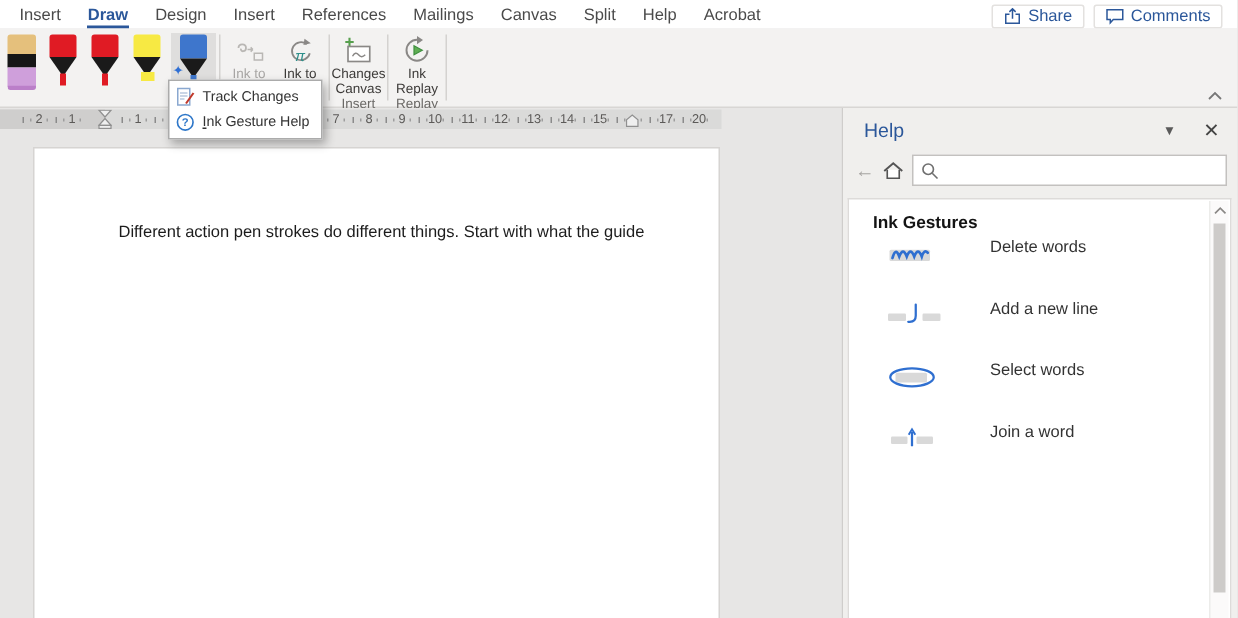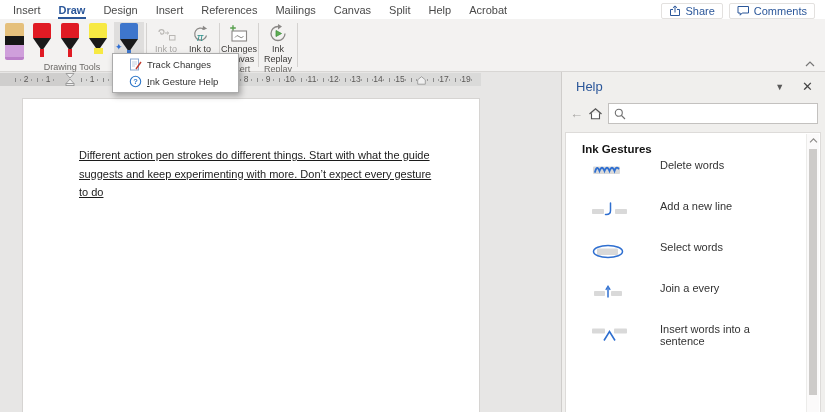--- a/index.html
+++ b/index.html
@@ -57,21 +57,21 @@
   .ruler-left { width:70px; background:#cfcecd; display:flex; justify-content:flex-end; padding-right:11px; }
   .ruler-main { display:flex; margin-left:11px; }
   .rcell { width:22px; text-align:center; line-height:13px; display:inline-block;
     background-image:linear-gradient(#8b8b8b,#8b8b8b),linear-gradient(#9d9d9d,#9d9d9d),linear-gradient(#9d9d9d,#9d9d9d);
     background-repeat:no-repeat; background-size:1px 4px,1px 2px,1px 2px; background-position:0 4.5px,25% 5.5px,75% 5.5px; }
   .ruler-main .rcell:nth-of-type(16) { color:transparent; }
   .indent-marker { position:absolute; left:65px; top:0; }
   .right-indent-marker { position:absolute; left:417px; top:3px; }
 
   .page { position:absolute; left:22px; top:26px; width:458px; bottom:-2px; background:#fff; border:1px solid #d6d4d2; border-bottom:none; }
-  .para { margin:47px 40px 0 56px; font-size:11px; line-height:18.5px; color:#1c1c1c;text-decoration:underline; }
+  .para { margin:47px 40px 0 56px; font-size:11px; line-height:18.5px; color:#1c1c1c; }
 
   
   .help-panel { flex:1; background:#f0efed; border-left:1px solid #cfcdcb; display:flex; flex-direction:column; }
   .hp-top { display:flex; align-items:center; padding:7px 12px 0 14px; }
   .hp-title { flex:1; font-size:13px; color:#2b579a; }
   .hp-caret { color:#5a5a5a; font-size:9px; margin-right:18px; }
   .hp-close { color:#444; font-size:13px; line-height:1; }
   .hp-nav { display:flex; align-items:center; padding:9px 7px 7px 8px; gap:5px; }
   .hp-back { color:#a7a5a3; font-size:13px; line-height:1; }
   .hp-search { flex:1; height:21px; border:1px solid #c3c1bf; background:#fff; display:flex; align-items:center; padding:0 5px; gap:4px; }
@@ -79,21 +79,21 @@
   .hp-card { flex:1; background:#fff; border:1px solid #dddbd9; border-bottom:none; margin:1px 4px 0 3px; position:relative; padding:10px 30px 0 16px; }
   .hp-section { font-size:11.5px; font-weight:bold; color:#141414; margin-bottom:4px; }
   .g-row { display:flex; align-items:flex-start; height:41px; }
   .g-icon { width:42px; margin-left:8px; flex:none; display:flex; align-items:center; }
   .g-label { margin-left:28px; font-size:11px; color:#333; }
   .hp-scroll { position:absolute; top:1px; right:1px; bottom:0; width:13px; background:#fbfafa; border-left:1px solid #ececea; }
   .hp-scroll .up-arrow { display:block; margin:4px auto 0 auto; }
   .hp-scroll .thumb { position:absolute; top:15px; bottom:17px; left:2px; right:2px; background:#cdcbc9; }
 
   
-  .context-menu { position:absolute; left:112px; top:53px; min-width:86px; background:#fff; border:1px solid #ababab; box-shadow:2px 3px 6px rgba(0,0,0,.3); z-index:60; padding:2px 12px; }
+  .context-menu { position:absolute; left:112px; top:53px; min-width:86px; background:#fff; border:1px solid #ababab; box-shadow:2px 3px 6px rgba(0,0,0,.3); z-index:60; padding:2px 0; }
   .menu-item { display:flex; align-items:center; height:17px; padding:0 8px 0 4px; gap:5px; white-space:nowrap; }
   .mi-icon { width:13px; display:flex; align-items:center; flex:none; }
   .mi-label { font-size:9.5px; color:#333; display:block; }
   .u-first::first-letter { text-decoration:underline; }
 </style>
 </head>
 <body>
 
 <div class="topbar">
   <div class="tabs">
@@ -193,21 +193,20 @@
             <div class="pcone"></div>
             <div class="ptip blue"></div>
           </div>
         <span class="sparkle s1">✦</span>
         <span class="sparkle s2">✦</span>
         <svg class="pen-chevron" width="7" height="5" viewBox="0 0 7 5">
             <path d="M0.5 0.8 L3.5 3.8 L6.5 0.8" fill="none" stroke="#555" stroke-width="1.1"></path>
           </svg>
       </div>
     </div>
-    <div class="group-label">Drawing Tools</div>
   </div>
 
   <div class="v-divider"></div>
 
   <div class="group">
     <div class="group-content">
 
         <div class="big-btn disabled">
           <span class="btn-icon">
             <svg width="20" height="18" viewBox="0 0 20 18">
@@ -305,37 +304,36 @@
           <span class="rcell">8</span>
           <span class="rcell">9</span>
           <span class="rcell">10</span>
           <span class="rcell">11</span>
           <span class="rcell">12</span>
           <span class="rcell">13</span>
           <span class="rcell">14</span>
           <span class="rcell">15</span>
           <span class="rcell">16</span>
           <span class="rcell">17</span>
-          <span class="rcell">19</span>
+          <span class="rcell">20</span>
         </div>
       <svg class="indent-marker" width="10" height="13" viewBox="0 0 10 13">
           <path d="M1 0.5 H9 L5 5 Z" fill="#efefef" stroke="#909090" stroke-width="0.8"></path>
           <path d="M5 6 L9 10.5 H1 Z" fill="#efefef" stroke="#909090" stroke-width="0.8"></path>
           <rect x="1" y="10.6" width="8" height="2" fill="#efefef" stroke="#909090" stroke-width="0.8"></rect>
         </svg>
       <svg class="right-indent-marker" width="9" height="9" viewBox="0 0 9 9">
           <path d="M0.7 8.2 V3.8 L4.5 0.7 L8.3 3.8 V8.2 Z" fill="#efefef" stroke="#909090" stroke-width="0.8"></path>
         </svg>
     </div>
 
     <div class="page">
       <div class="para">
 
       <div>Different action pen strokes do different things. Start with what the guide</div>
-          <div>suggests and keep experimenting with more. Don’t expect every gesture to do</div>
         </div>
     </div>
   </div>
 
   <div class="help-panel">
     <div class="hp-top">
       <span class="hp-title">Help</span>
       <span class="hp-caret">▼</span>
       <span class="hp-close">✕</span>
     </div>
@@ -398,34 +396,23 @@
             <span class="g-icon">
 
               <svg width="40" height="20" viewBox="0 0 40 20">
                 <rect x="4" y="9" width="11" height="5" rx="0.8" fill="#d9d9d9"></rect>
                 <rect x="21" y="9" width="11" height="5" rx="0.8" fill="#d9d9d9"></rect>
                 <path d="M18 6 V15.5" fill="none" stroke="#2f6fd0" stroke-width="1.5"></path>
                 <path d="M15.8 7.8 L18 4.2 L20.2 7.8" fill="none" stroke="#2f6fd0" stroke-width="1.3"></path>
               </svg>
 
             </span>
-            <span class="g-label">Join a every</span>
-          </div>
-
-          <div class="g-row">
-            <span class="g-icon">
-
-              <svg width="40" height="20" viewBox="0 0 40 20">
-                <rect x="2" y="5.5" width="13" height="5" rx="0.8" fill="#d9d9d9"></rect>
-                <rect x="24" y="5.5" width="13" height="5" rx="0.8" fill="#d9d9d9"></rect>
-                <path d="M14 17.5 L19.5 8.5 L25 17.5" fill="none" stroke="#2f6fd0" stroke-width="1.6"></path>
-              </svg>
-            </span>
-            <span class="g-label">Insert words into a sentence</span>
-          </div>
+            <span class="g-label">Join a word</span>
+          </div>
+
         </div>
       <div class="hp-scroll">
         <svg class="up-arrow" width="9" height="5" viewBox="0 0 9 5">
             <path d="M1 4.3 L4.5 0.8 L8 4.3" fill="none" stroke="#8a8886" stroke-width="1.1"></path>
           </svg>
         <div class="thumb"></div>
       </div>
     </div>
   </div>
 </div>

